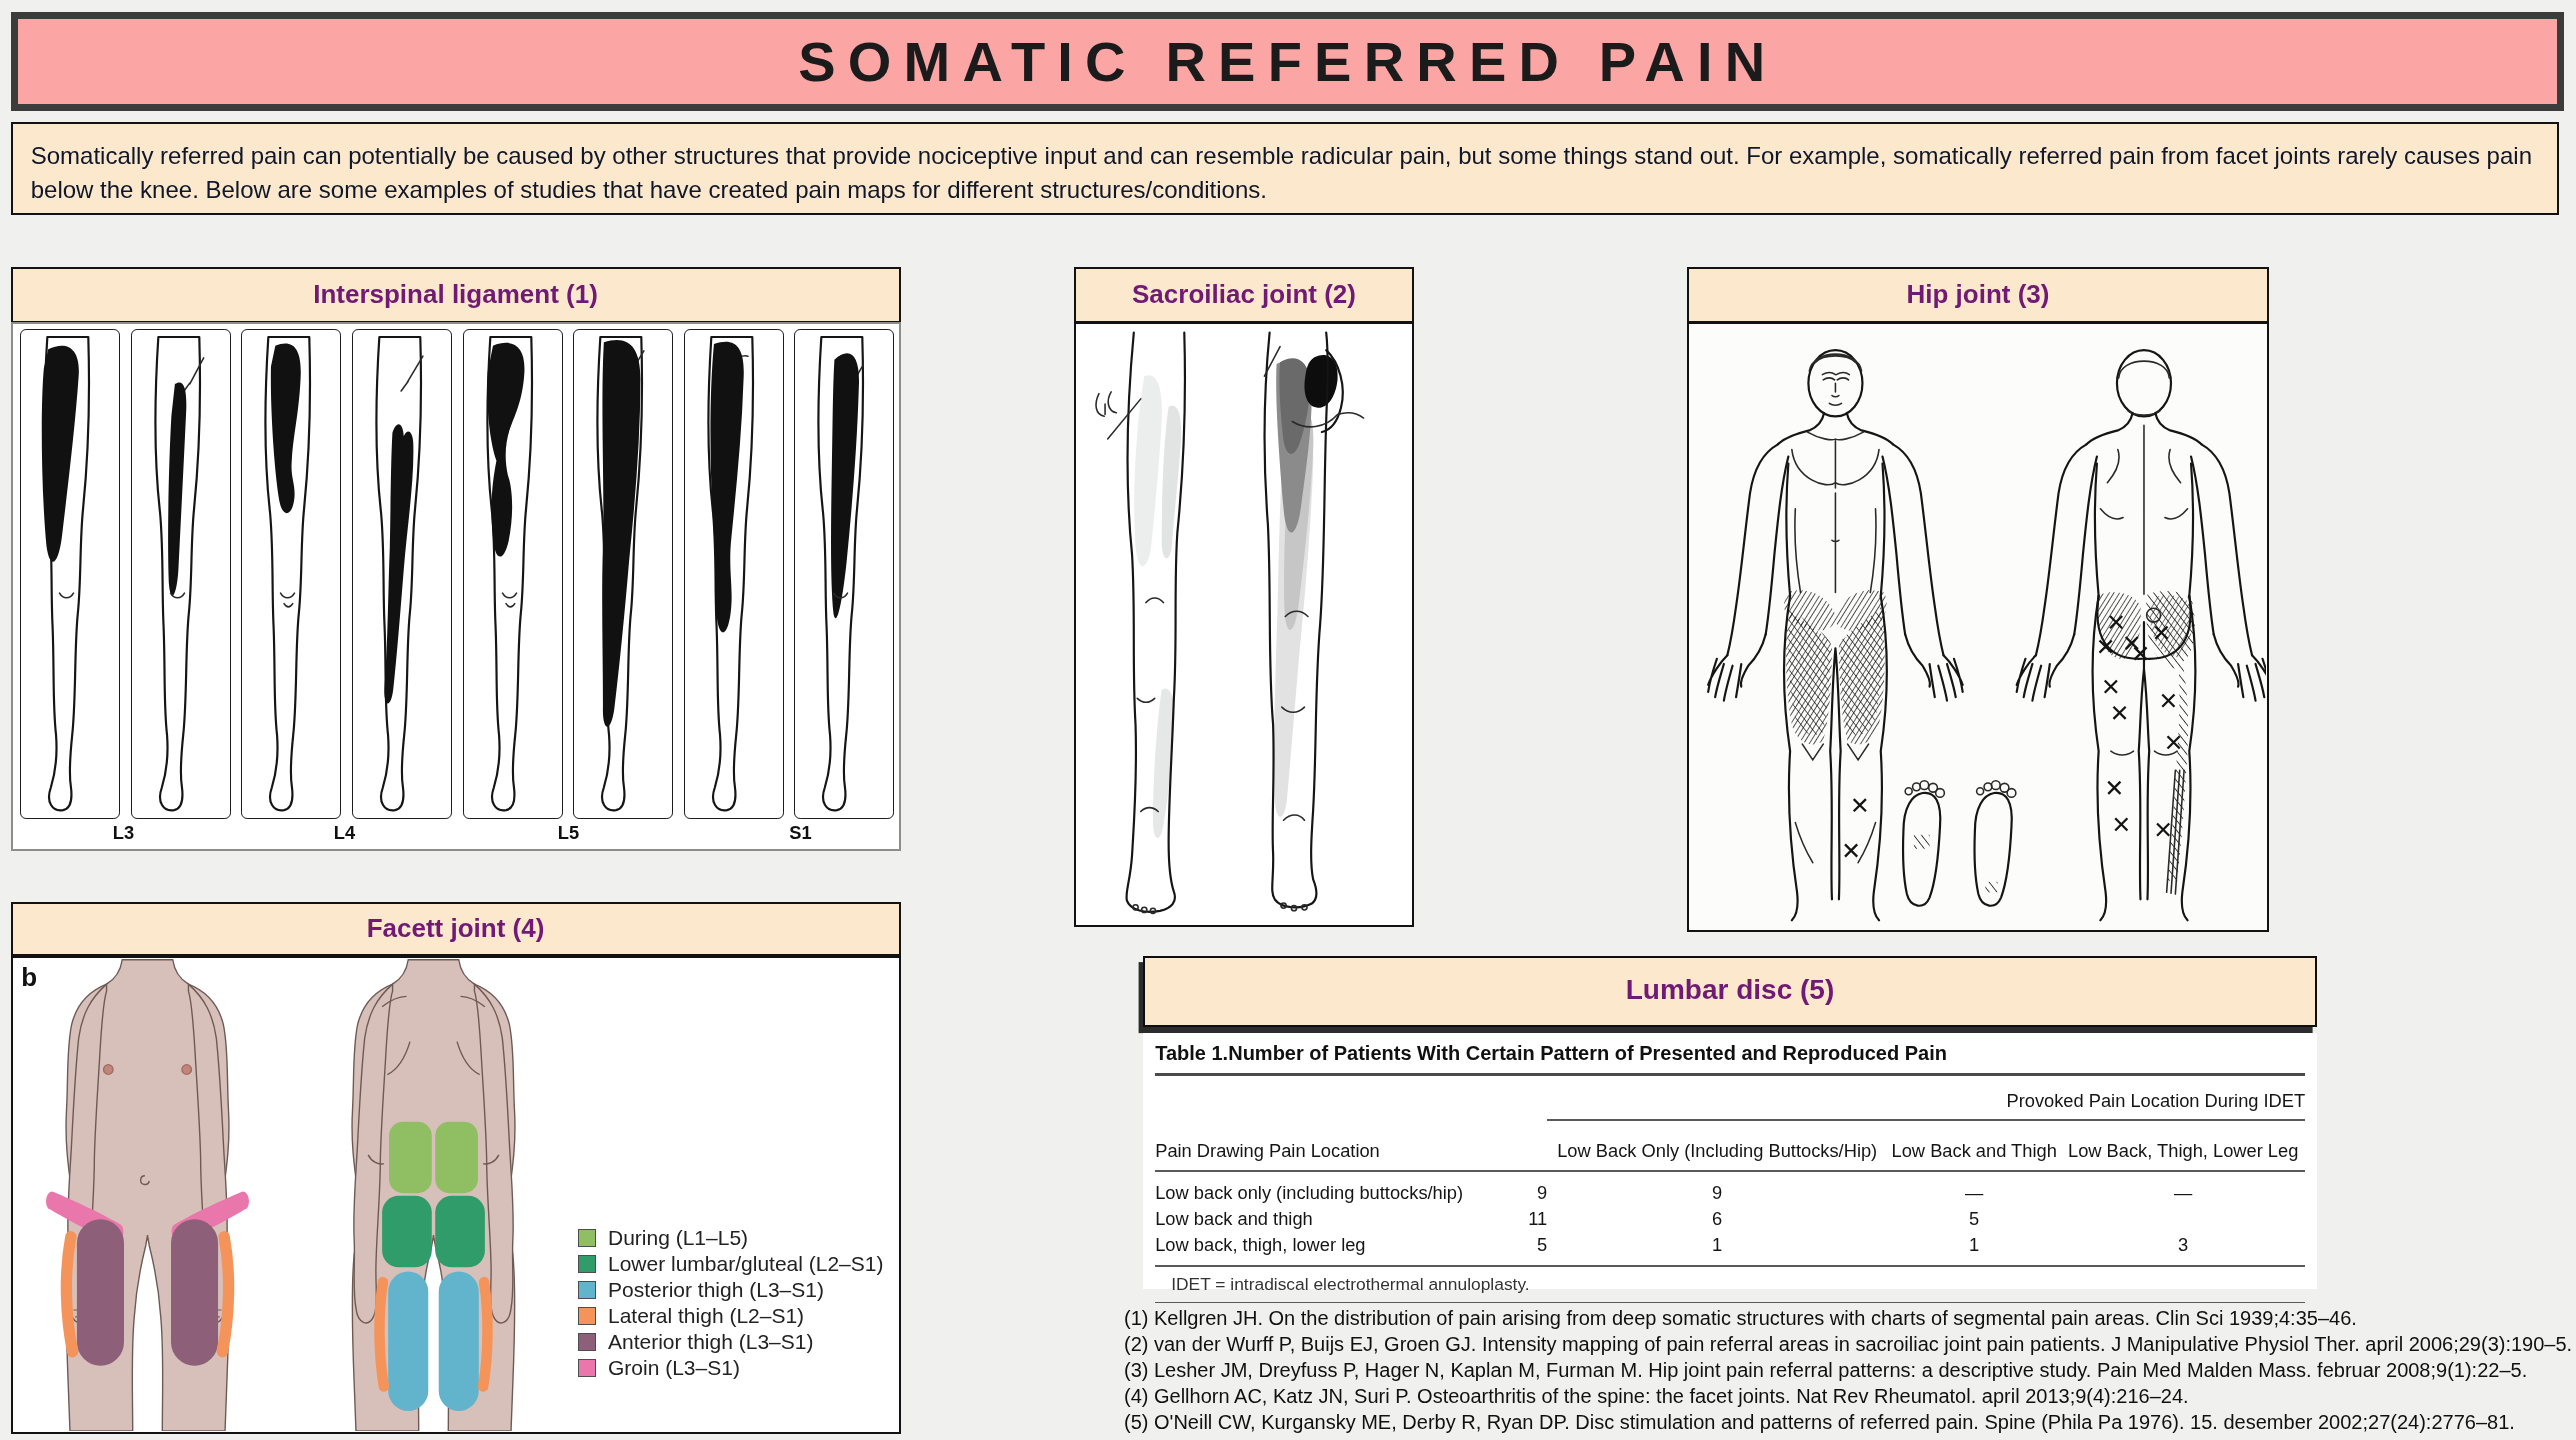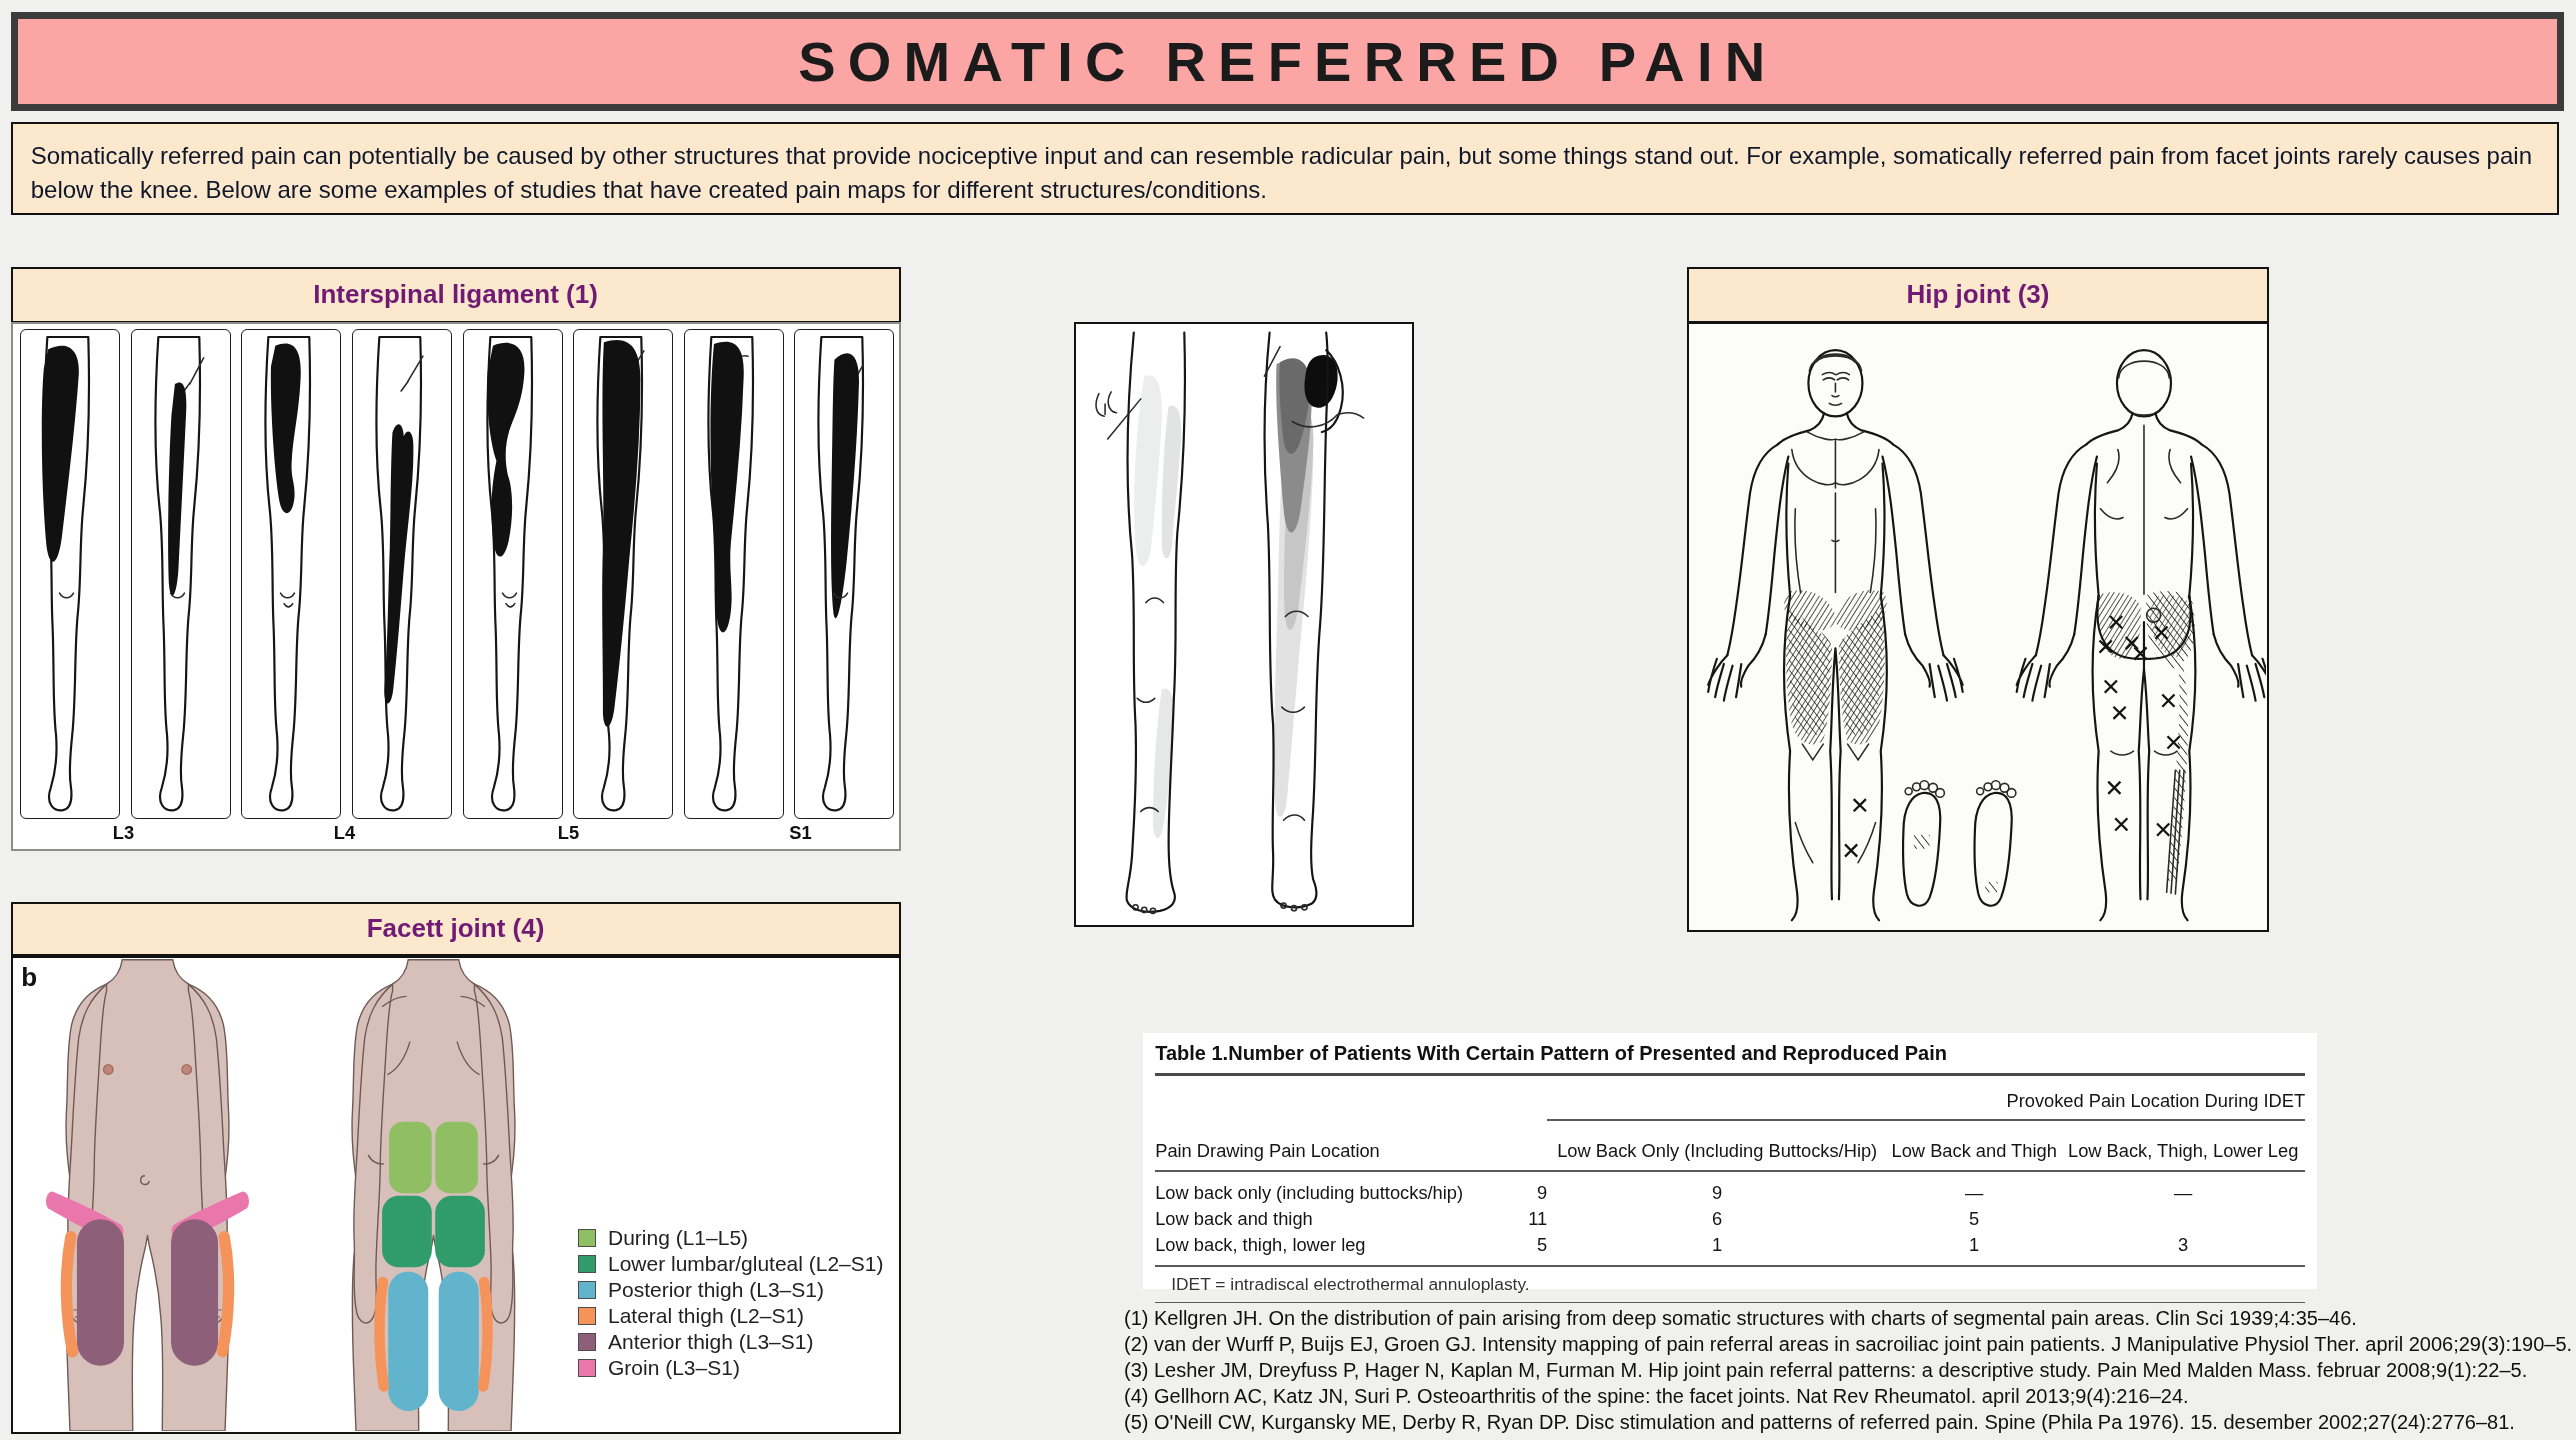--- a/index.html
+++ b/index.html
@@ -148,20 +148,21 @@
         <path class="ln-t" d="M44,302 C48,309 56,309 60,302"></path>
       </svg>
     </div>
 
     <span class="seg-label" style="left:85px">L3</span>
     <span class="seg-label" style="left:306px">L4</span>
     <span class="seg-label" style="left:530px">L5</span>
     <span class="seg-label" style="left:762px">S1</span>
   </div>
 
+  <div class="panel-header hdr-row1 si-header">Sacroiliac joint (2)</div>
   <div class="panel-body si-body">
     <svg width="335" height="599" viewBox="0 0 384 688">
 
       <path fill="#eceded" d="M78,60 C92,54 100,70 98,112 C95,165 90,215 86,255 C82,286 70,286 68,254 C64,200 68,120 78,60 Z"></path>
       <path fill="#e2e3e3" d="M106,95 C116,90 122,102 120,136 C117,180 112,222 110,252 C108,276 98,274 98,250 C98,198 100,136 106,95 Z"></path>
       <path fill="#e6e7e7" d="M98,420 C108,414 114,428 112,462 C110,504 105,546 100,576 C96,598 88,594 88,570 C88,522 92,462 98,420 Z"></path>
       <path class="ln" d="M66,10 C58,95 56,185 64,265 C68,330 64,395 68,460 C70,525 66,575 64,610 C62,640 56,652 58,662 C62,674 80,677 96,674 C110,671 116,663 112,652 C108,640 106,618 106,595 C106,550 110,490 112,430 C116,365 112,300 116,240 C124,160 126,80 124,10"></path>
       <path class="ln-t" d="M26,80 C20,92 22,104 32,106 M40,78 C34,88 36,100 46,102 M33,92 L33,104"></path>
       <path class="ln-t" d="M36,132 L74,86"></path>
       <path class="ln-t" d="M80,320 C86,313 94,313 100,320 M70,430 C76,436 84,436 90,430 M74,560 C80,554 88,554 94,560"></path>
@@ -351,20 +352,21 @@
         <span class="legend-swatch" style="background-color: rgb(141, 95, 120);"></span>
         <span class="legend-label">Anterior thigh (L3–S1)</span>
       </div>
       <div class="legend-row">
         <span class="legend-swatch" style="background-color: rgb(234, 119, 171);"></span>
         <span class="legend-label">Groin (L3–S1)</span>
       </div>
     </div>
   </div>
 
+  <div class="panel-header ld-header">Lumbar disc (5)</div>
   <div class="panel-body ld-body">
     <div class="ld-inner">
       <div class="ld-caption">
         <span class="cap-label">Table 1.</span><span>Number of Patients With Certain Pattern of Presented and Reproduced Pain</span>
       </div>
       <div class="rule"></div>
 
       <div class="ld-grid">
         <div></div>
           <div></div>

